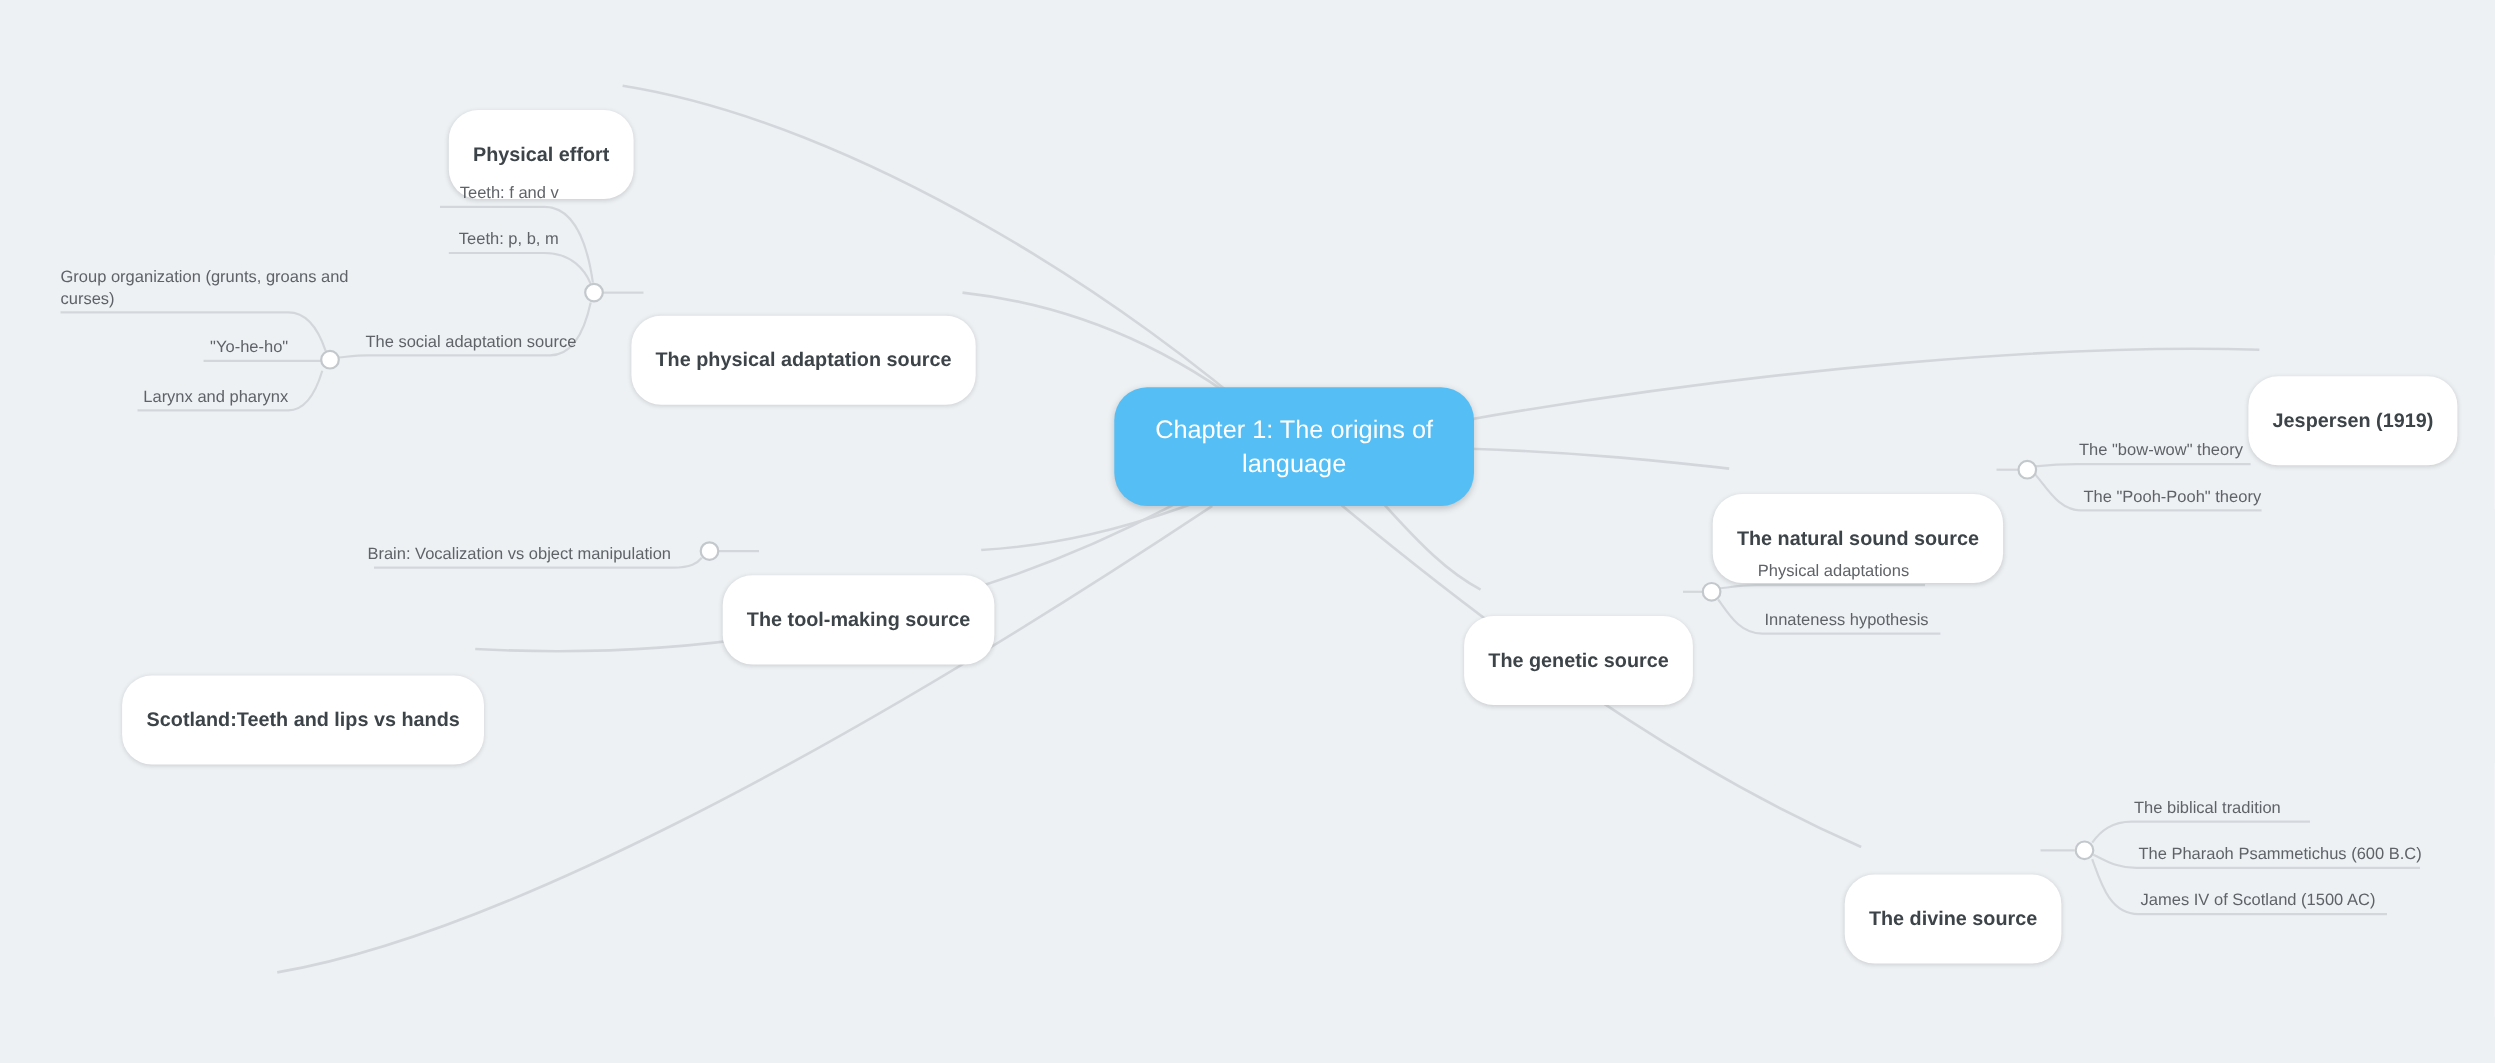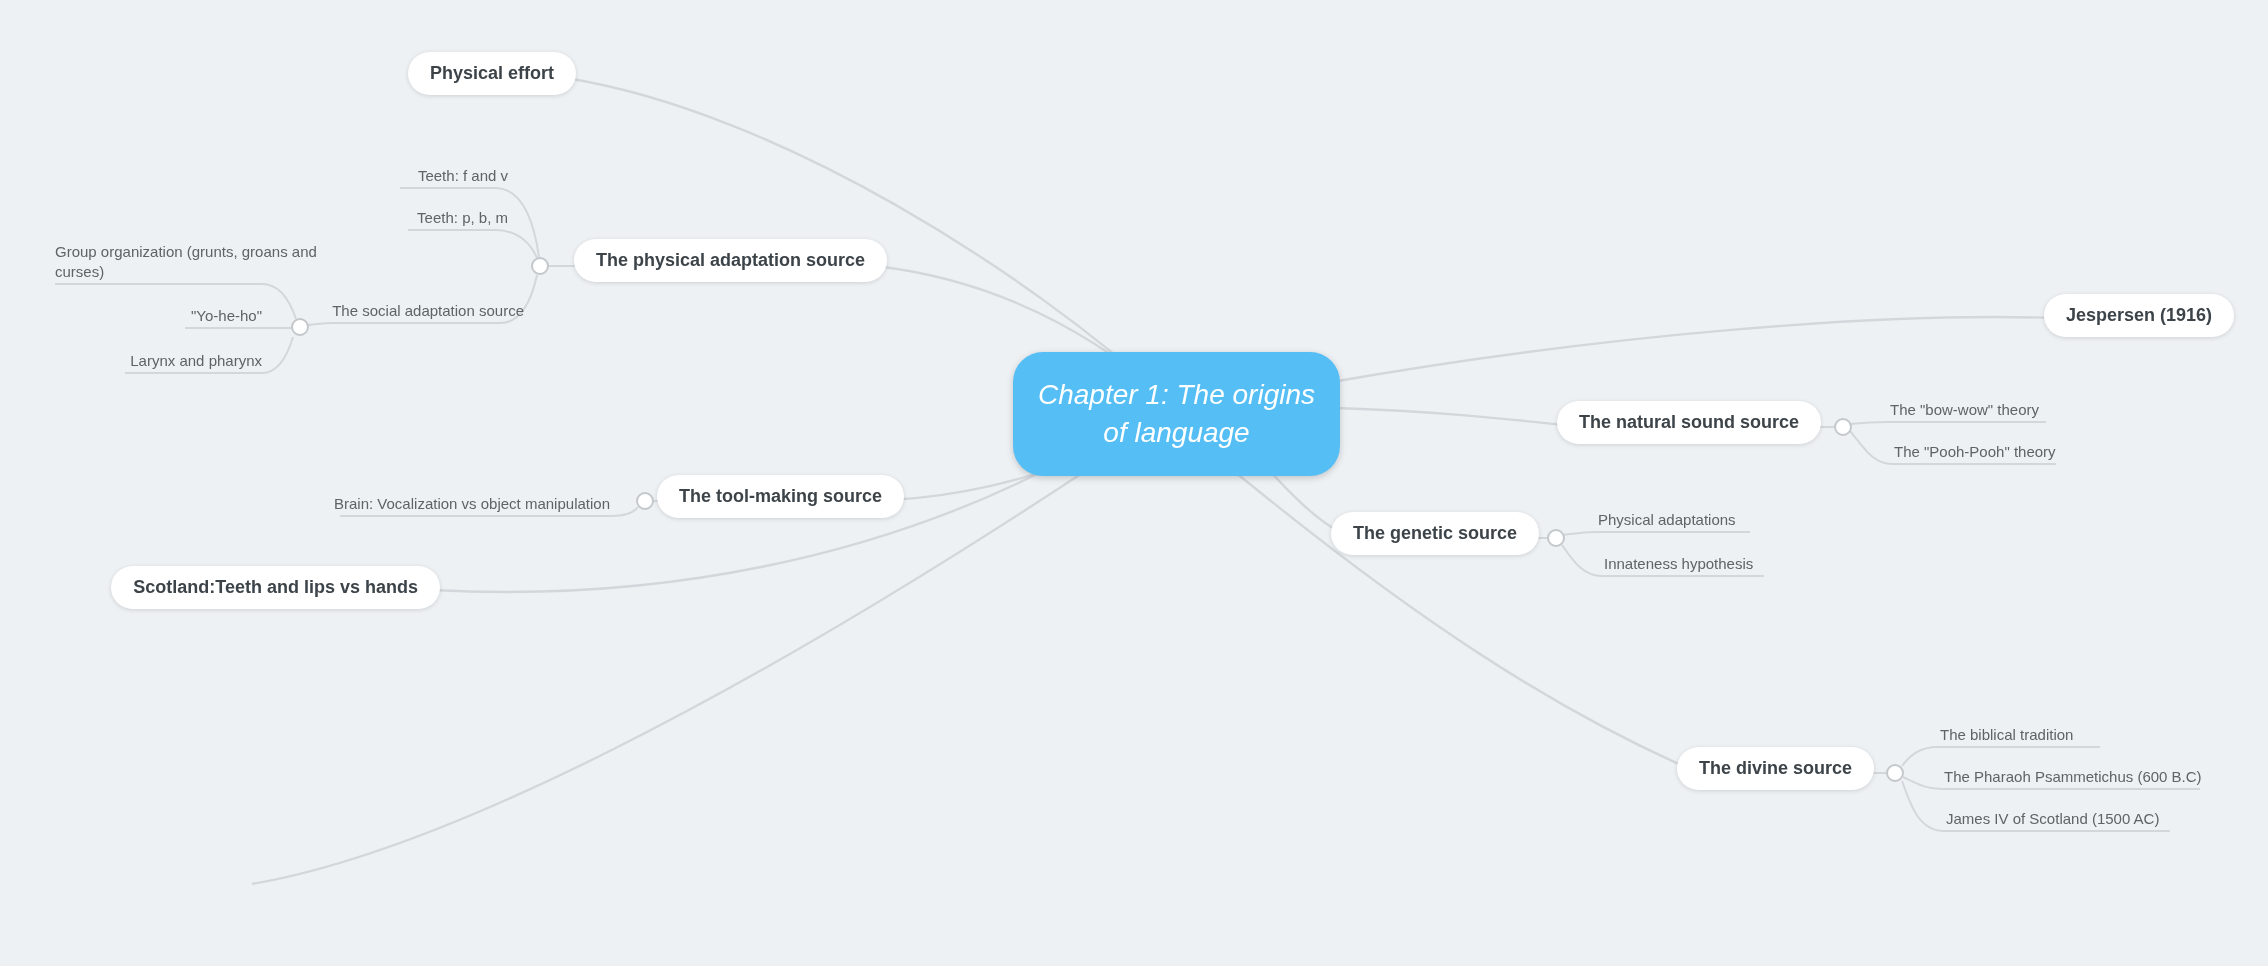--- a/index.html
+++ b/index.html
@@ -19,40 +19,40 @@
     overflow:hidden;
   }
   svg.links{position:absolute;left:0;top:0;z-index:1;}
   .branch-path{fill:none;stroke:var(--line);stroke-width:2.4;}
   .sub-path{fill:none;stroke:var(--line);stroke-width:2;}
   .toggle{fill:#ffffff;stroke:#c3c8cc;stroke-width:2;}
   .pill{
     position:absolute;z-index:3;
     background:#ffffff;
     border-radius:27px;
-    padding:11px 22px;
+    padding:30px 22px;
     font-size:18px;font-weight:bold;
     color:var(--node-text);
     white-space:nowrap;
     box-shadow:0 1px 4px rgba(60,64,67,.18);
     cursor:pointer;
+    margin-top:48px;
   }
   .central{
     position:absolute;z-index:4;
-    left:1013px;top:352px;width:327px;height:124px;
+    left:1013px;top:352px;width:327px;height:108px;
     background:var(--central);
     border-radius:30px;
     color:#ffffff;
-    font-size:28px;line-height:1.35;
+    font-size:23px;line-height:1.35;
     display:flex;align-items:center;justify-content:center;
     text-align:center;
     padding:0 20px;
     box-shadow:0 2px 6px rgba(60,64,67,.25);
     cursor:pointer;
-    font-style:italic;
   }
   .sub{
     position:absolute;z-index:3;
     font-size:15px;line-height:20px;
     color:var(--sub-text);
     white-space:nowrap;
     cursor:pointer;
   }
   .sub.wrap{white-space:normal;line-height:20px;}
 </style>
@@ -103,21 +103,21 @@
     <circle class="toggle" cx="1843" cy="427" r="8"></circle>
     <circle class="toggle" cx="1556" cy="538" r="8"></circle>
     <circle class="toggle" cx="645" cy="501" r="8"></circle>
     <circle class="toggle" cx="1895" cy="773" r="8"></circle>
   </svg>
 
   <div class="central">Chapter 1: The origins of language</div>
 
   <div class="pill" style="right:1692px;top:52px;">Physical effort</div>
   <div class="pill" style="right:1381px;top:239px;">The physical adaptation source</div>
-  <div class="pill" style="left:2044px;top:294px;">Jespersen (1916)</div>
+  <div class="pill" style="left:2044px;top:294px;">Jespersen (1919)</div>
   <div class="pill" style="left:1557px;top:401px;">The natural sound source</div>
   <div class="pill" style="left:1331px;top:512px;">The genetic source</div>
   <div class="pill" style="right:1364px;top:475px;">The tool-making source</div>
   <div class="pill" style="right:1828px;top:566px;">Scotland:Teeth and lips vs hands</div>
   <div class="pill" style="left:1677px;top:747px;">The divine source</div>
 
   <div class="sub" style="right:1760px;top:166px;">Teeth: f and v</div>
   <div class="sub" style="right:1760px;top:208px;">Teeth: p, b, m</div>
   <div class="sub" style="right:1744px;top:301px;">The social adaptation source</div>
 

